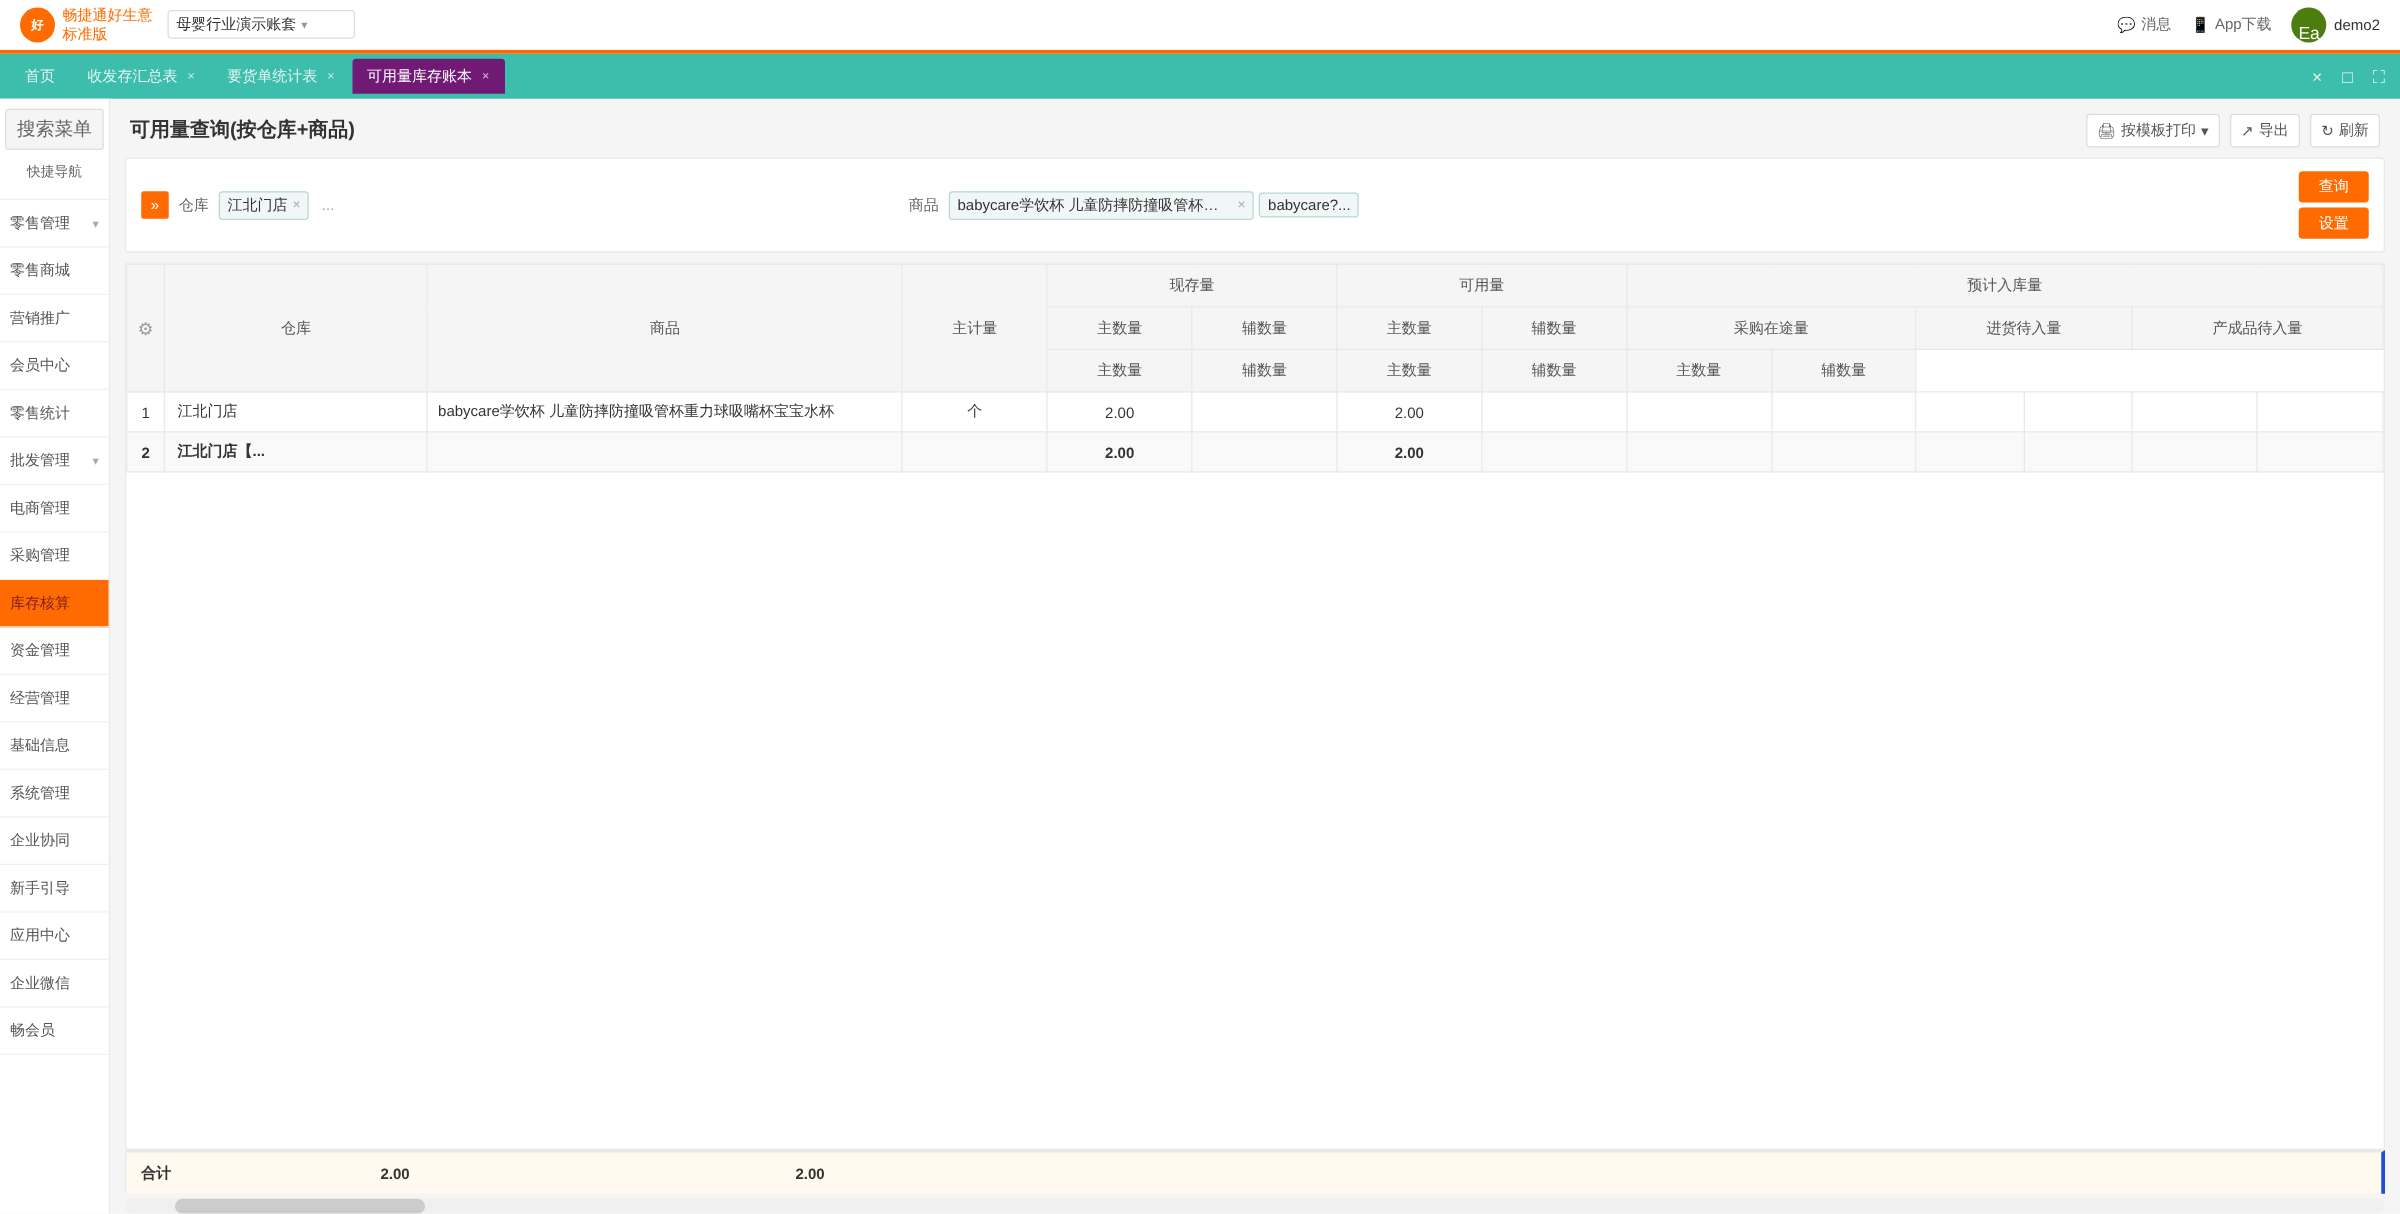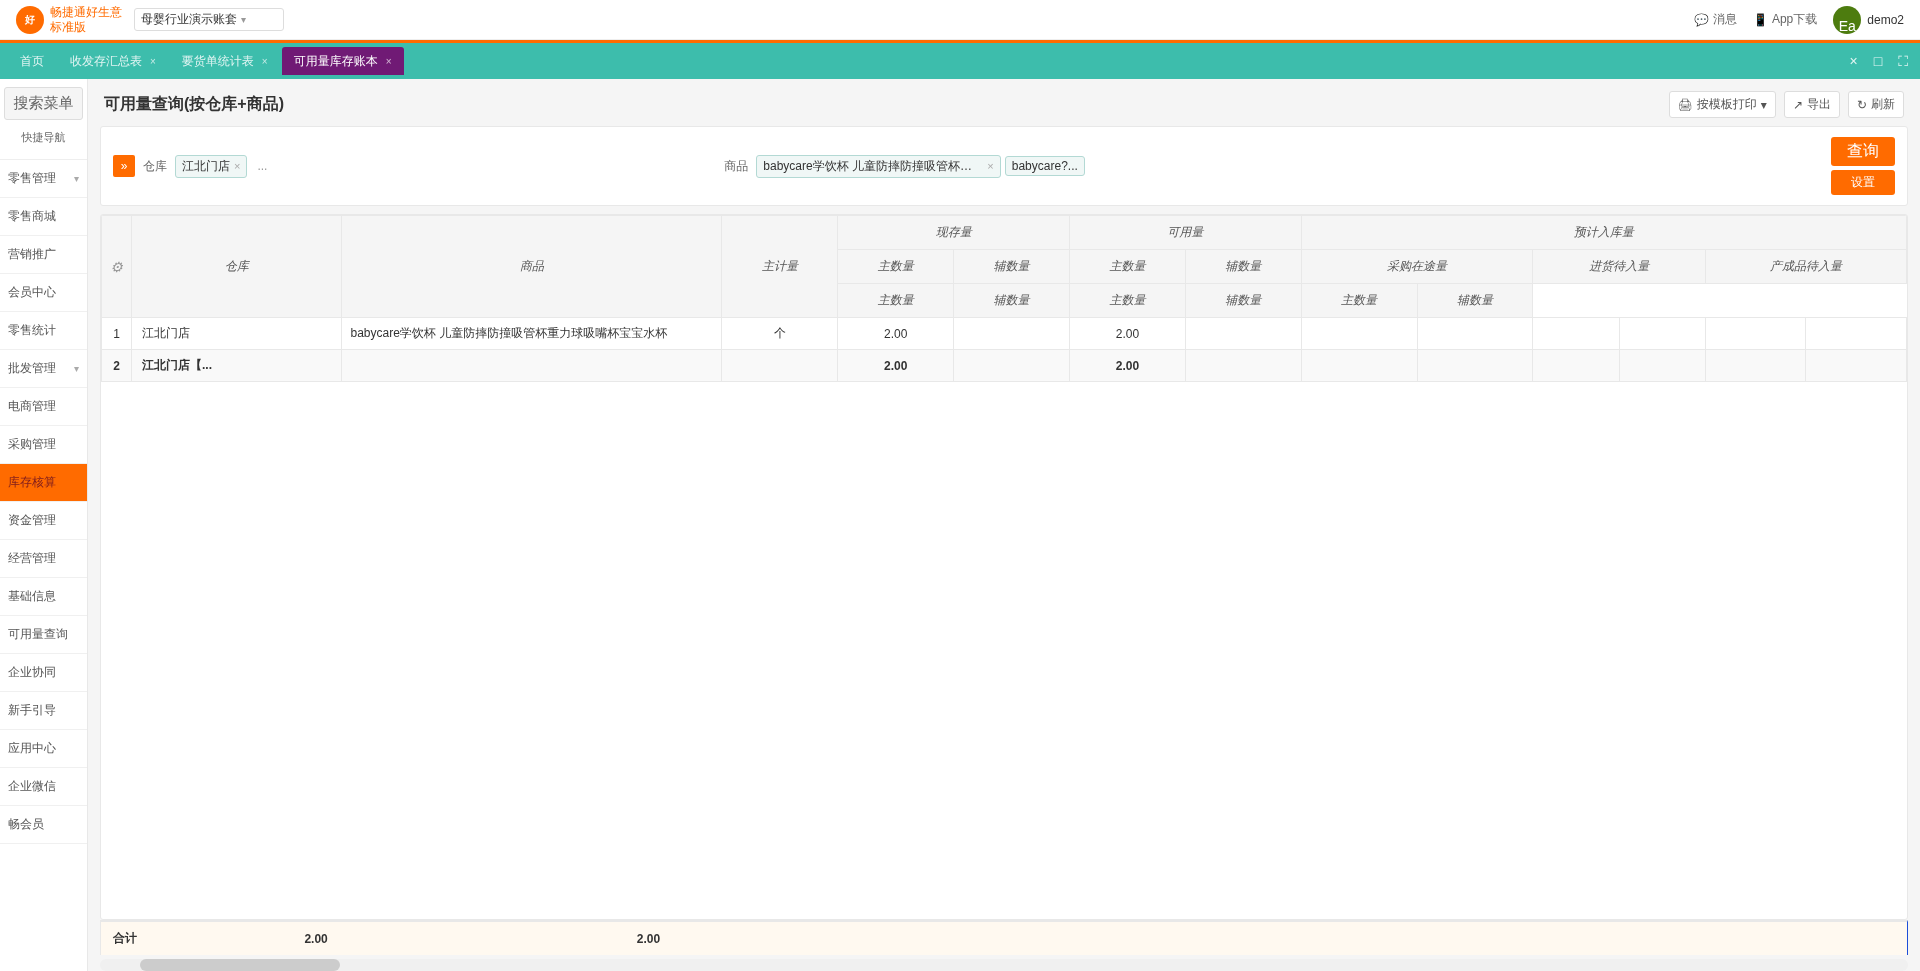--- a/index.html
+++ b/index.html
@@ -125,59 +125,58 @@
     }
     .filter-expand-btn { width: 22px; height: 22px; background: #ff6b00; color: white; border: none; border-radius: 2px; cursor: pointer; display: flex; align-items: center; justify-content: center; font-size: 12px; flex-shrink: 0; }
     .filter-label { font-size: 12px; color: #666; white-space: nowrap; }
     .filter-tags { display: flex; align-items: center; gap: 4px; flex-wrap: wrap; flex: 1; }
     .filter-tag { display: flex; align-items: center; gap: 4px; background: #f0f7f6; border: 1px solid #b3d9d4; border-radius: 3px; padding: 2px 6px; font-size: 12px; color: #333; }
     .filter-tag .remove { color: #aaa; cursor: pointer; font-size: 11px; }
     .filter-more { color: #999; font-size: 12px; cursor: pointer; padding: 2px 6px; }
     .filter-product-label { font-size: 12px; color: #666; white-space: nowrap; margin-left: 8px; }
     .filter-product-tags { display: flex; align-items: center; gap: 4px; flex: 2; flex-wrap: wrap; }
     .filter-actions-right { display: flex; flex-direction: column; gap: 4px; margin-left: auto; }
-    .query-btn { padding: 4px 16px; background: #ff6b00; color: white; border: none; border-radius: 3px; cursor: pointer; font-size: 16px; }
+    .query-btn { padding: 4px 16px; background: #ff6b00; color: white; border: none; border-radius: 3px; cursor: pointer; font-size: 12px; }
     .setting-btn { padding: 4px 16px; background: #ff6b00; color: white; border: none; border-radius: 3px; cursor: pointer; font-size: 12px; }
 
     
     .table-container {
       flex: 1;
       margin: 0 12px;
       background: #fff;
       border: 1px solid #e8e8e8;
       border-radius: 3px;
       overflow: auto;
     }
     table { width: 100%; border-collapse: collapse; font-size: 12px; }
     thead tr th {
       background: #f5f5f5;
       border: 1px solid #e8e8e8;
       padding: 8px 6px;
       text-align: center;
       color: #555;
       font-weight: normal;
       white-space: nowrap;
-      font-style: italic;
     }
     tbody tr td {
       border: 1px solid #e8e8e8;
       padding: 7px 8px;
       text-align: center;
       color: #333;
     }
     tbody tr.subtotal td { background: #f9f9f9; font-weight: bold; }
     .settings-col { width: 30px; }
     .settings-icon { color: #999; font-size: 14px; cursor: pointer; }
 
     
     .table-footer {
       background: #fff9f0;
       border-top: 2px solid #e8e8e8;
       border-left: 1px solid #e8e8e8;
-      border-right: 1px solid #1d4ed8;
+      border-right: 3px solid #1d4ed8;
       margin: 0 12px;
       padding: 8px 12px;
       display: flex;
       align-items: center;
     }
     .footer-label { width: 120px; font-size: 12px; font-weight: bold; color: #333; }
     .footer-values { flex: 1; display: flex; }
     .footer-val { flex: 1; text-align: center; font-weight: bold; color: #333; font-size: 12px; }
 
     
@@ -284,21 +283,21 @@
     <div class="sidebar-item">
       <span class="item-text">资金管理</span>
     </div>
     <div class="sidebar-item">
       <span class="item-text">经营管理</span>
     </div>
     <div class="sidebar-item">
       <span class="item-text">基础信息</span>
     </div>
     <div class="sidebar-item">
-      <span class="item-text">可用量查询</span>
+      <span class="item-text">系统管理</span>
     </div>
     <div class="sidebar-item">
       <span class="item-text">企业协同</span>
     </div>
     <div class="sidebar-item">
       <span class="item-text">新手引导</span>
     </div>
     <div class="sidebar-item">
       <span class="item-text">应用中心</span>
     </div>

